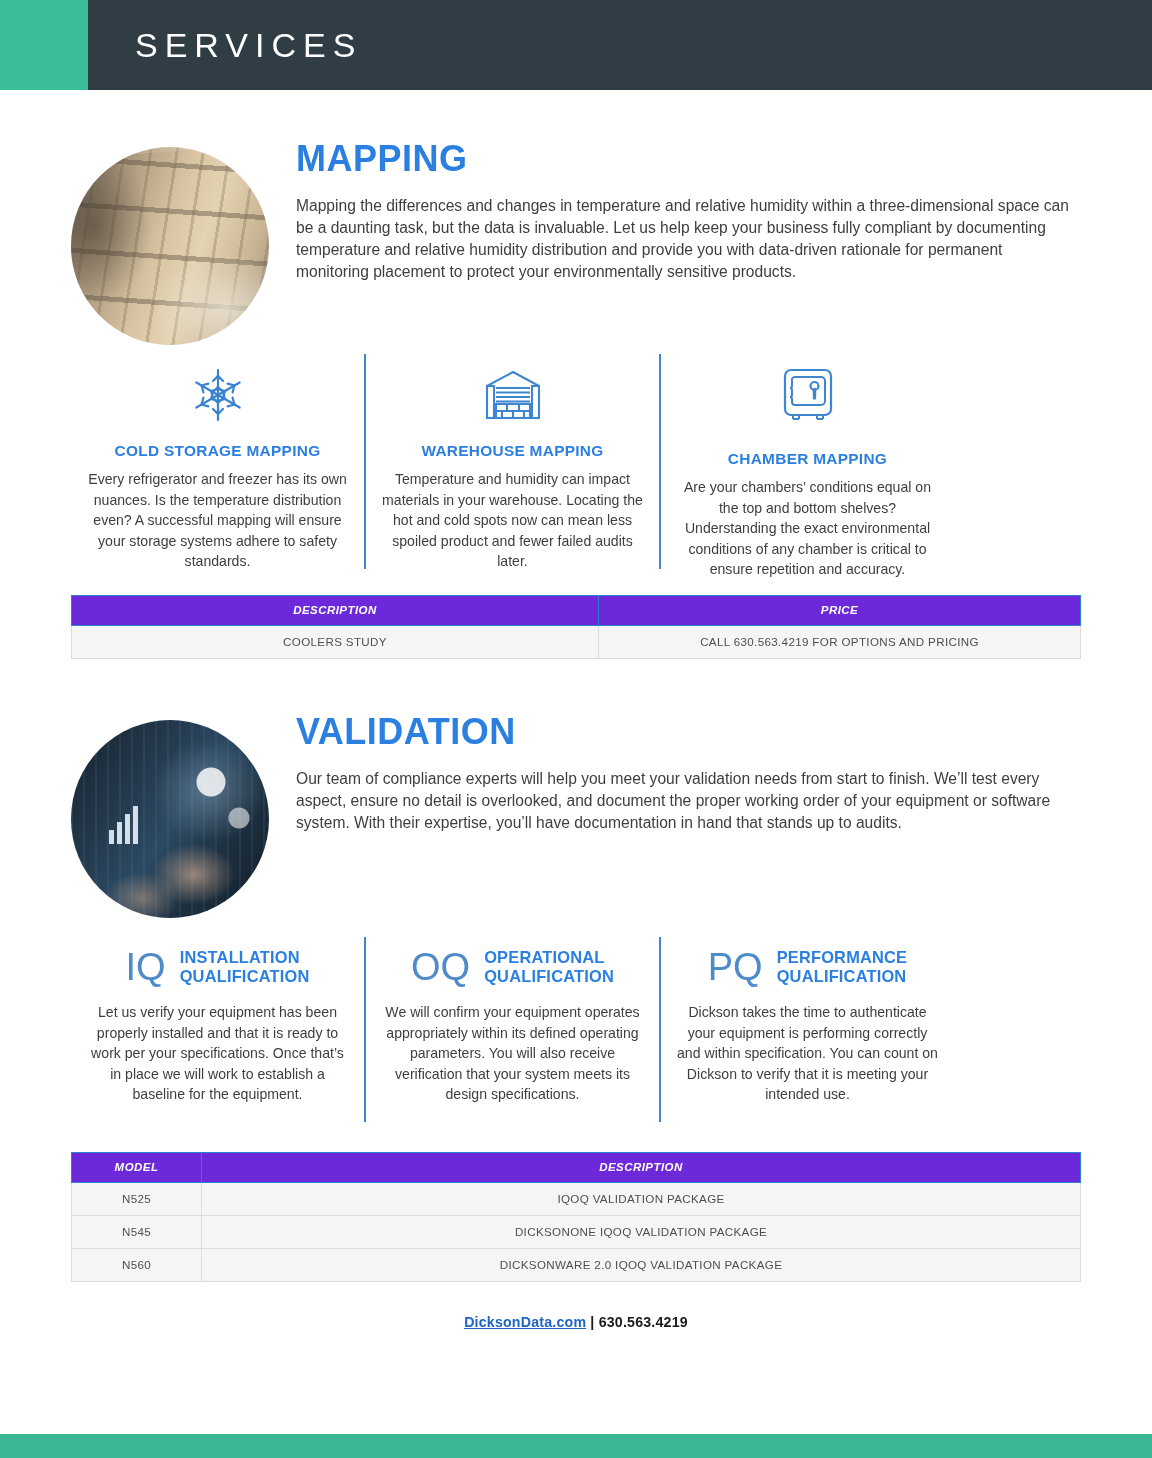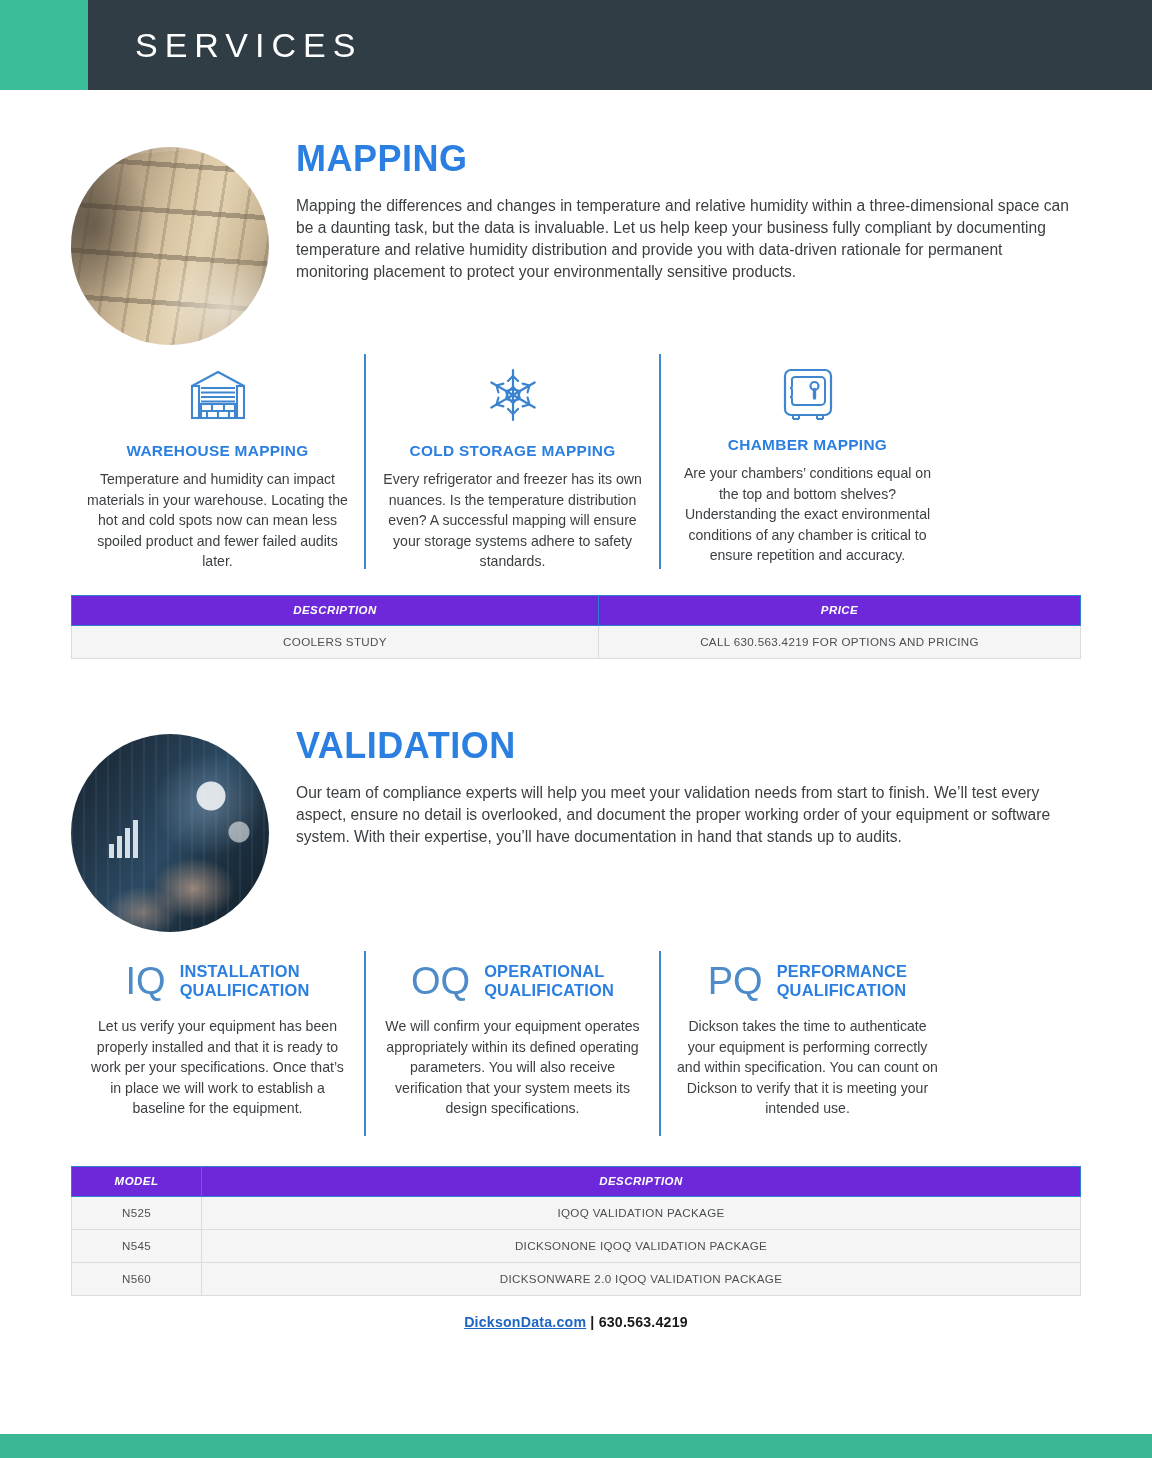--- a/index.html
+++ b/index.html
@@ -42,21 +42,21 @@
     color: #ffffff;
     font-size: 34px;
     font-weight: 400;
     letter-spacing: 7px;
     padding-left: 47px;
   }
 
   
   .section { position: absolute; left: 0; width: 1025px; }
   #section-mapping { top: 140px; }
-  #section-validation { top: 713px; margin-top: 14px; }
+  #section-validation { top: 713px; }
 
   .hero { position: relative; height: 200px; }
   .hero-photo {
     position: absolute;
     left: 71px; top: 7px;
     width: 198px; height: 198px;
     border-radius: 50%;
     overflow: hidden;
   }
   
@@ -146,21 +146,21 @@
     font-weight: 700;
     letter-spacing: 0.3px;
   }
   .feature-body {
     margin-top: 9px;
     color: #3b3f42;
     font-size: 14.1px;
     line-height: 1.46;
   }
   #feature-chamber .feature-icon { height: 66px; }
-  #feature-chamber .feature-title { margin-top: 6px; }
+  #feature-chamber .feature-title { margin-top: 20px; }
 
   
   .features-mapping { height: 215px; }
   .features-mapping .feature { padding-top: 10px; }
   .features-mapping .feature + .feature { min-height: 205px; }
 
   
   .features-qual { height: 185px; margin-top: 24px; }
   .features-qual .feature { padding-top: 6px; }
   .qual-head {
@@ -257,35 +257,20 @@
 
     <div class="hero">
       <div class="hero-photo photo-warehouse"></div>
       <div class="hero-text">
         <div class="hero-title">MAPPING</div>
         <div class="hero-body">Mapping the differences and changes in temperature and relative humidity within a three-dimensional space can be a daunting task, but the data is invaluable. Let us help keep your business fully compliant by documenting temperature and relative humidity distribution and provide you with data-driven rationale for permanent monitoring placement to protect your environmentally sensitive products.</div>
       </div>
     </div>
 
     <div class="features features-mapping">
-
-      <div class="feature" id="feature-warehouse">
-        <div class="feature-icon">
-          <svg width="62" height="54" viewBox="0 0 62 54" fill="none" stroke="#3f86d0" stroke-width="2.1">
-            <path d="M5 18 L31 4 L57 18" stroke-linejoin="round"></path>
-            <rect x="5" y="18" width="7" height="32"></rect>
-            <rect x="50" y="18" width="7" height="32"></rect>
-            <path d="M14 20 H48 M14 24.5 H48 M14 29 H48 M14 33.5 H48"></path>
-            <rect x="14" y="36" width="34" height="14"></rect>
-            <path d="M14 43 H48 M25 36 V43 M37 36 V43 M20 43 V50 M31 43 V50 M42 43 V50"></path>
-          </svg>
-        </div>
-        <div class="feature-title">WAREHOUSE MAPPING</div>
-        <div class="feature-body">Temperature and humidity can impact materials in your warehouse. Locating the hot and cold spots now can mean less spoiled product and fewer failed audits later.</div>
-      </div>
 
       <div class="feature" id="feature-cold">
         <div class="feature-icon">
           <svg width="58" height="58" viewBox="0 0 58 58" stroke="#3a83cf" stroke-width="2.2" fill="none" stroke-linecap="round">
             <g>
               <path d="M29 4 V54"></path>
               <path d="M29 10 L24 15 M29 10 L34 15 M29 21 L23.5 26.5 M29 21 L34.5 26.5 M29 48 L24 43 M29 48 L34 43 M29 37 L23.5 31.5 M29 37 L34.5 31.5"></path>
             </g>
             <g transform="rotate(60 29 29)">
               <path d="M29 4 V54"></path>
@@ -294,20 +279,35 @@
             <g transform="rotate(120 29 29)">
               <path d="M29 4 V54"></path>
               <path d="M29 10 L24 15 M29 10 L34 15 M29 21 L23.5 26.5 M29 21 L34.5 26.5 M29 48 L24 43 M29 48 L34 43 M29 37 L23.5 31.5 M29 37 L34.5 31.5"></path>
             </g>
           </svg>
         </div>
         <div class="feature-title">COLD STORAGE MAPPING</div>
         <div class="feature-body">Every refrigerator and freezer has its own nuances. Is the temperature distribution even? A successful mapping will ensure your storage systems adhere to safety standards.</div>
       </div>
 
+      <div class="feature" id="feature-warehouse">
+        <div class="feature-icon">
+          <svg width="62" height="54" viewBox="0 0 62 54" fill="none" stroke="#3f86d0" stroke-width="2.1">
+            <path d="M5 18 L31 4 L57 18" stroke-linejoin="round"></path>
+            <rect x="5" y="18" width="7" height="32"></rect>
+            <rect x="50" y="18" width="7" height="32"></rect>
+            <path d="M14 20 H48 M14 24.5 H48 M14 29 H48 M14 33.5 H48"></path>
+            <rect x="14" y="36" width="34" height="14"></rect>
+            <path d="M14 43 H48 M25 36 V43 M37 36 V43 M20 43 V50 M31 43 V50 M42 43 V50"></path>
+          </svg>
+        </div>
+        <div class="feature-title">WAREHOUSE MAPPING</div>
+        <div class="feature-body">Temperature and humidity can impact materials in your warehouse. Locating the hot and cold spots now can mean less spoiled product and fewer failed audits later.</div>
+      </div>
+
       <div class="feature" id="feature-chamber">
         <div class="feature-icon">
           <svg width="58" height="60" viewBox="0 0 58 60" fill="none" stroke="#3f86d0" stroke-width="2.2">
             <rect x="6" y="3" width="46" height="45" rx="6"></rect>
             <path d="M16 10 h26 a4 4 0 0 1 4 4 v20 a4 4 0 0 1 -4 4 h-26 a3 3 0 0 1 -3 -3 v-3 a2 2 0 0 0 -2 -2 h0 a2 2 0 0 0 2 -2 v-5 a2 2 0 0 0 -2 -2 h0 a2 2 0 0 0 2 -2 v-5 a3 3 0 0 1 3 -4 z" stroke-width="2"></path>
             <circle cx="35.5" cy="19" r="4"></circle>
             <path d="M35.5 22.5 V31" stroke-width="3.4" stroke-linecap="round"></path>
             <path d="M14 48 v4 M14 52 h6 M20 52 v-4" stroke-width="2"></path>
             <path d="M44 48 v4 M44 52 h-6 M38 52 v-4" stroke-width="2"></path>
           </svg>

